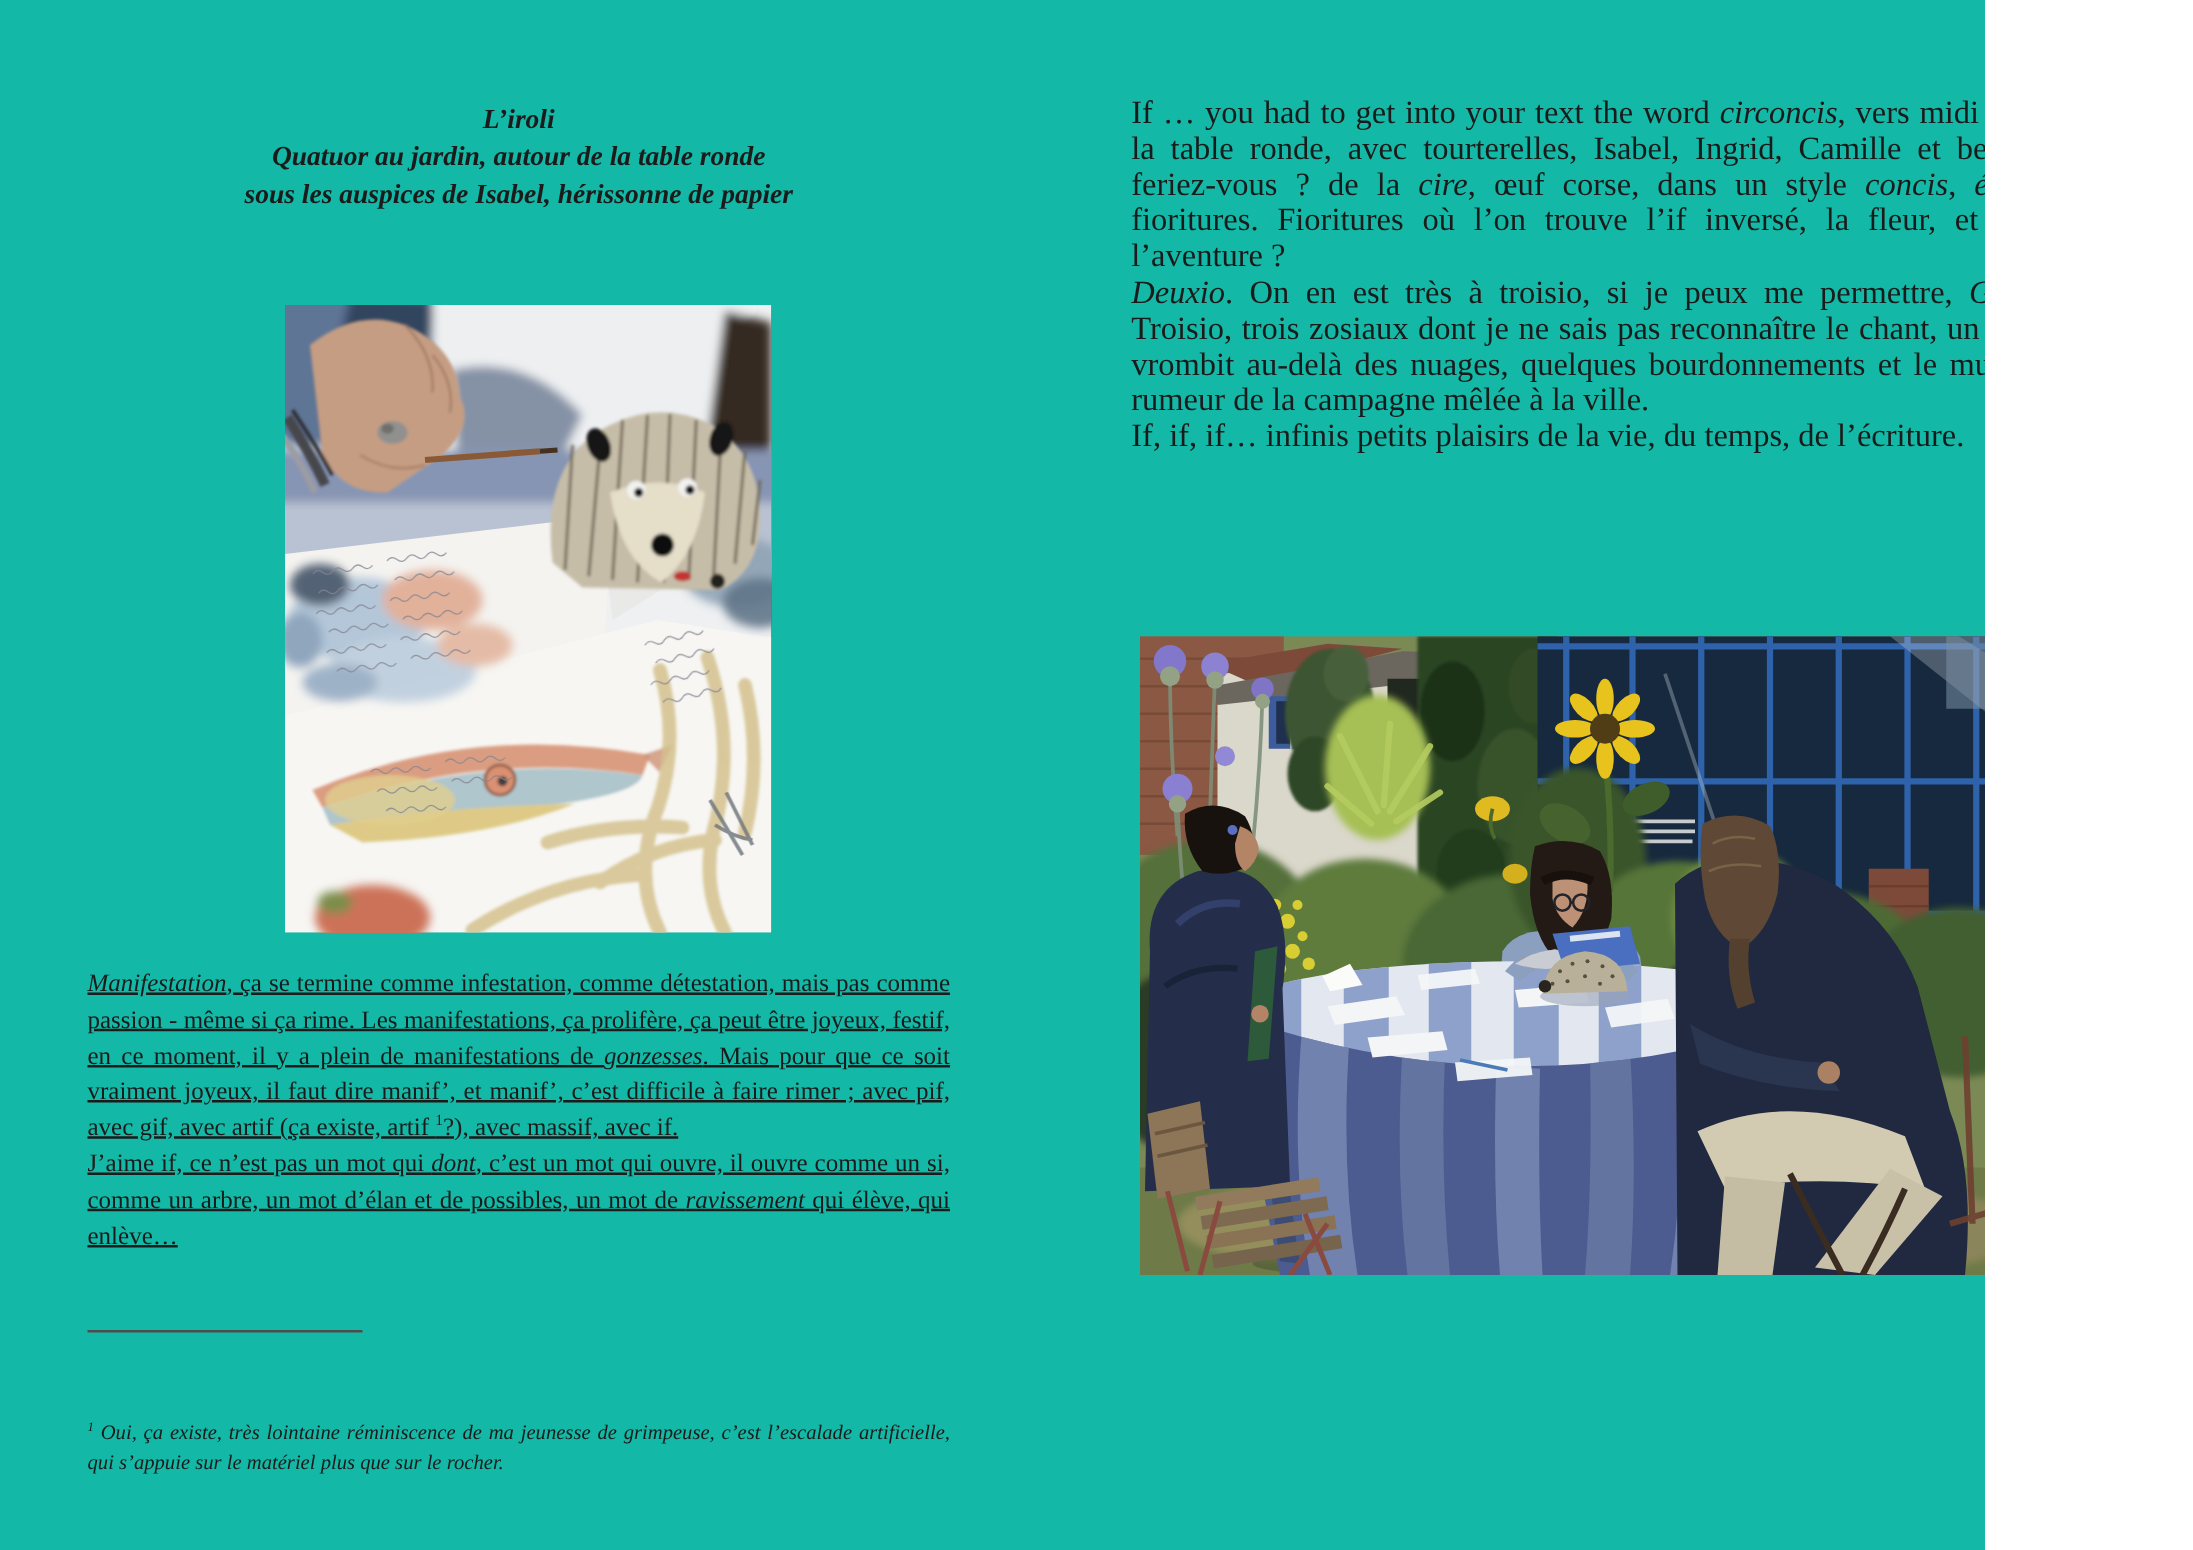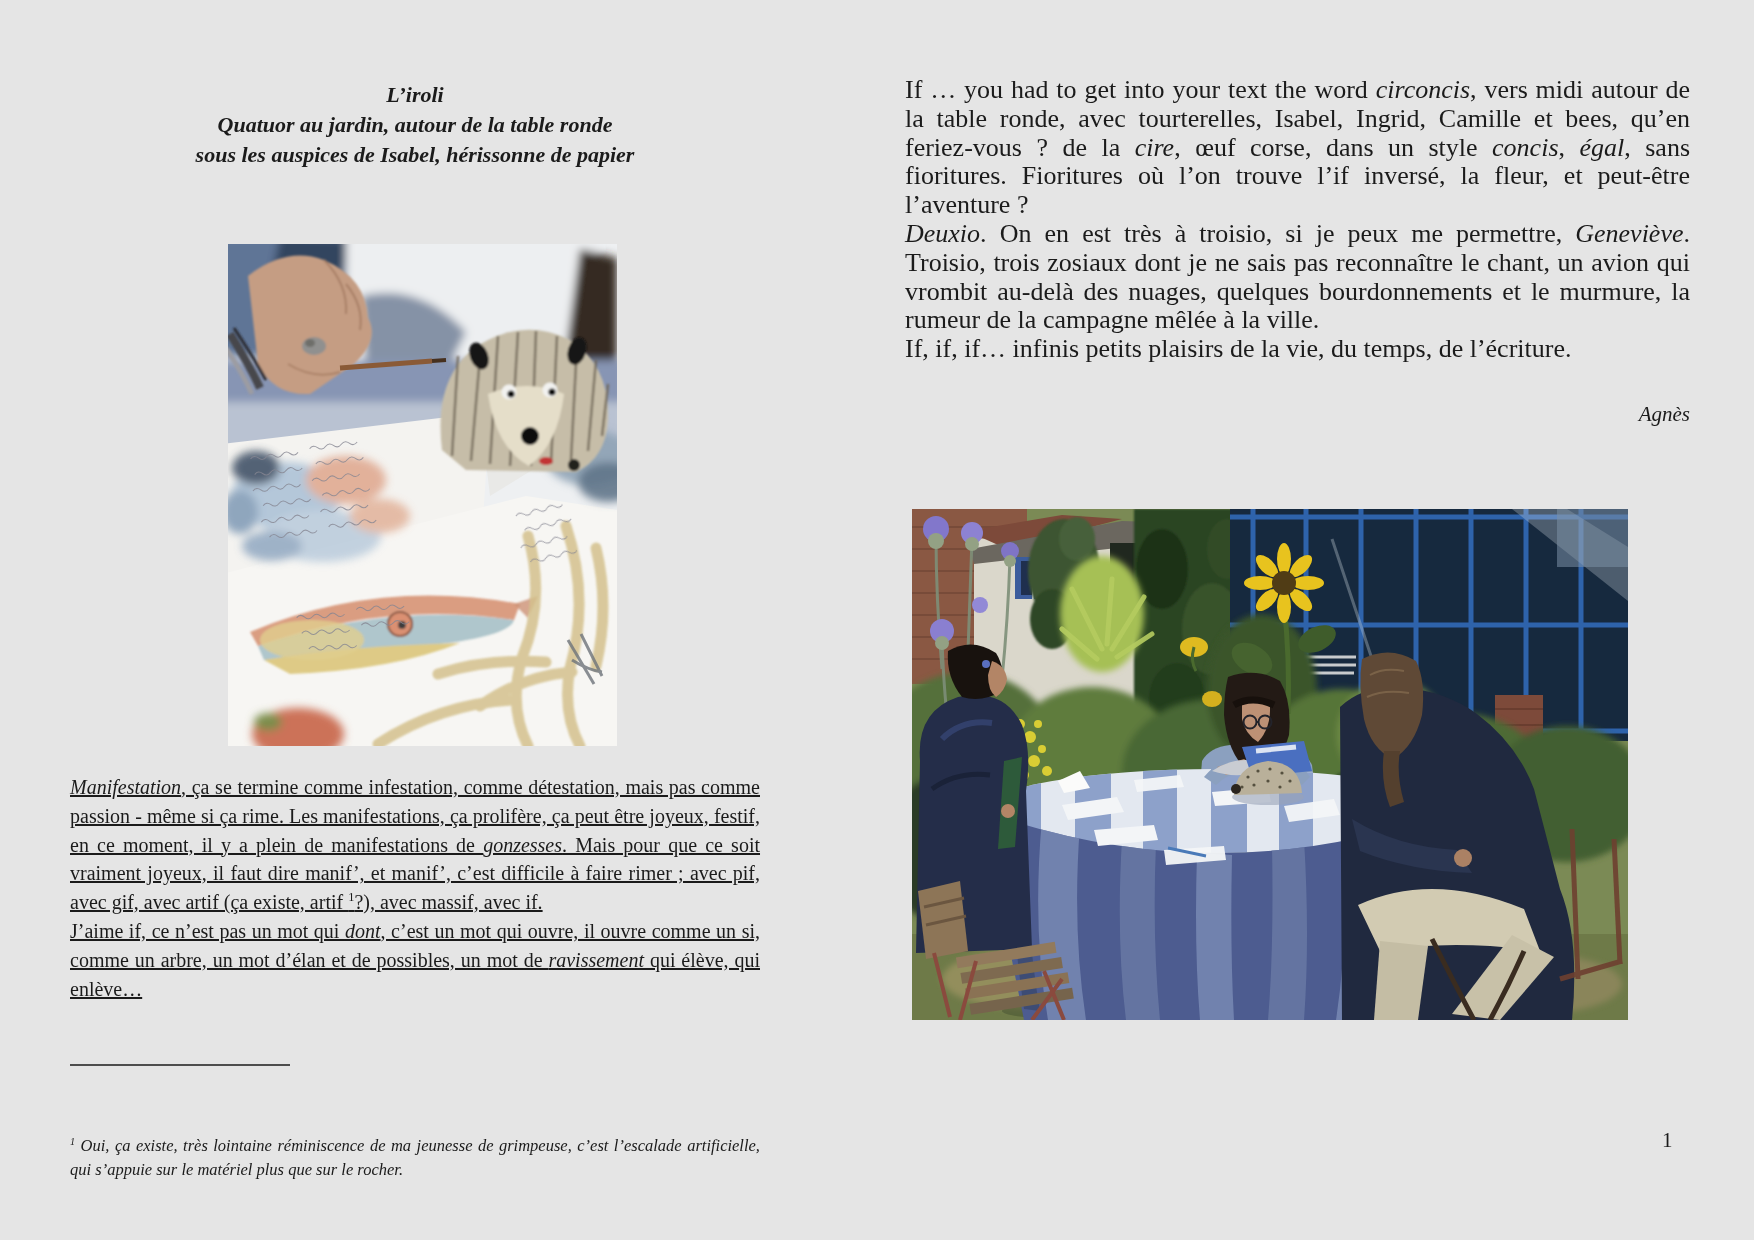--- a/index.html
+++ b/index.html
@@ -1,16 +1,16 @@
 <!DOCTYPE html>
 <html><head>
 <meta charset="utf-8">
 <style>
   html,body{margin:0;padding:0;background:#ffffff;}
-  .page{position:relative;width:1754px;height:1240px;background:#e5e5e5;overflow:hidden;
+  .page{position:relative;width:1588px;height:1240px;background:#14b8a6;overflow:hidden;
         font-family:"Liberation Serif", serif;color:#1b1b1b;}
   .title-block{position:absolute;left:70px;top:80px;width:690px;text-align:center;
         font-weight:bold;font-style:italic;font-size:22px;line-height:30px;}
   .leftbody{position:absolute;left:70px;top:773px;width:690px;
         font-size:20px;line-height:28.8px;text-align:justify;text-decoration:underline;}
   .leftbody p,.rightbody p{margin:0;}
   .rightbody{position:absolute;left:905px;top:76px;width:785px;
         font-size:26px;line-height:28.8px;text-align:justify;}
   .signature{position:absolute;left:905px;top:402px;width:785px;text-align:right;
         font-style:italic;font-size:21px;}

